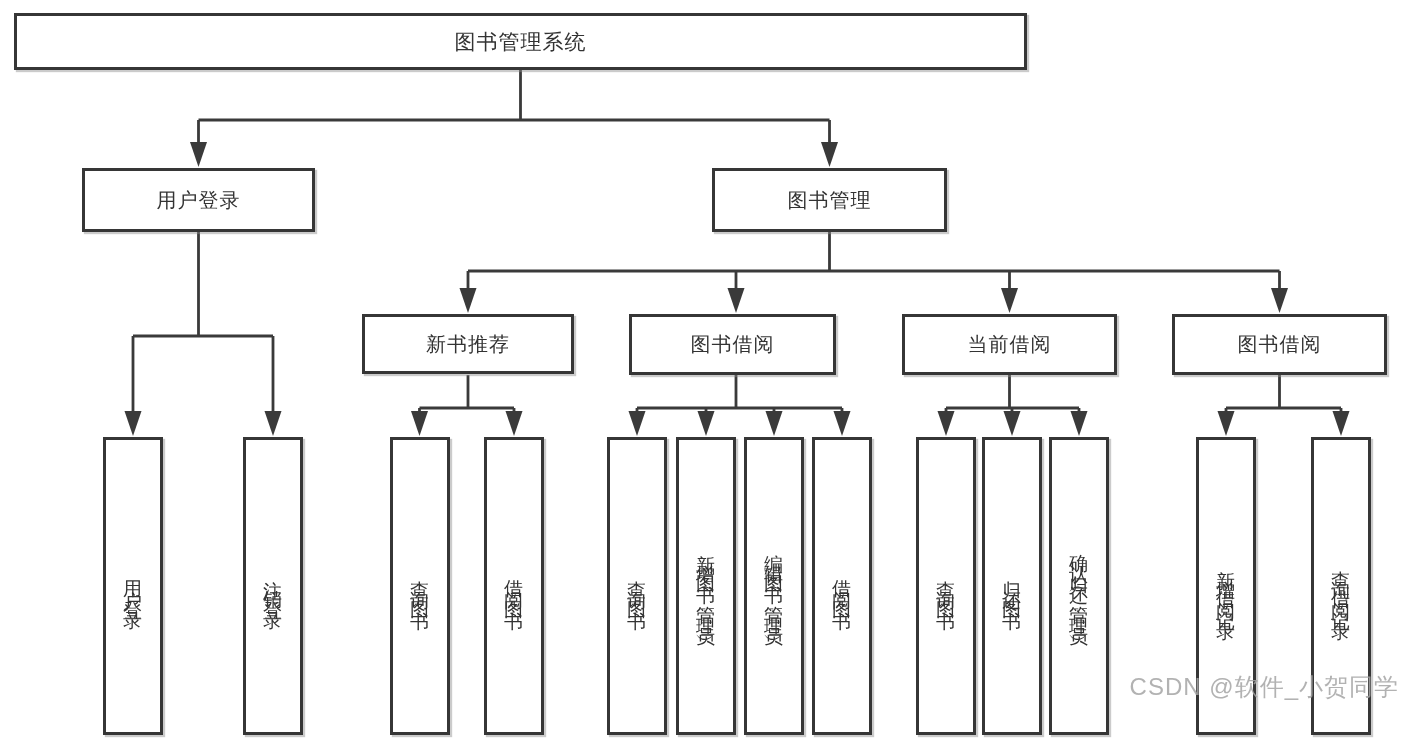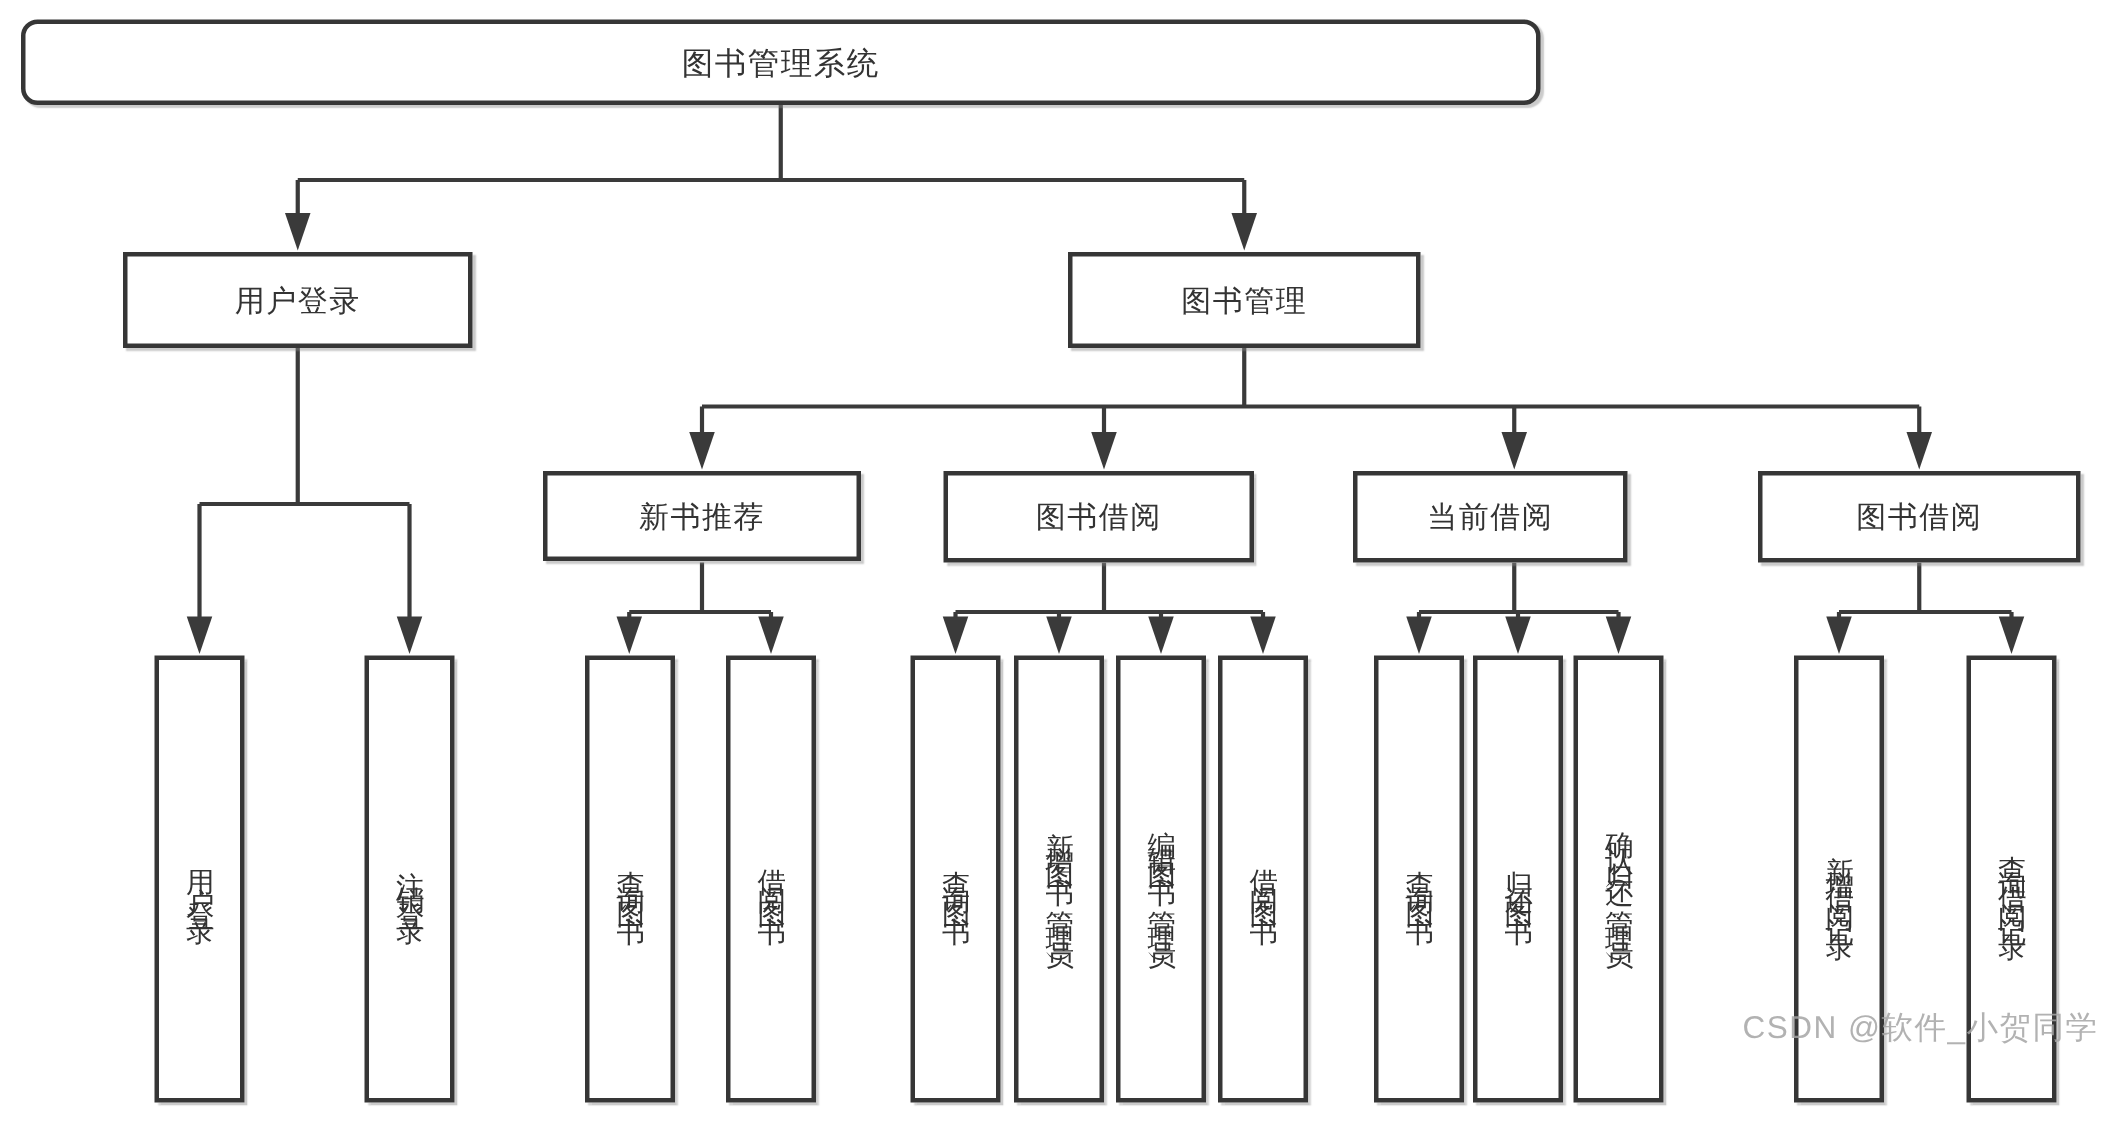--- a/index.html
+++ b/index.html
@@ -24,26 +24,26 @@
     box-sizing: border-box;
     background: #ffffff;
     border: 3px solid #363636;
     box-shadow: 2px 2px 1px rgba(140,140,140,0.45);
     display: flex;
     align-items: center;
     justify-content: center;
     color: #333333;
   }
   .hbox { font-size: 20px; letter-spacing: 1px; }
-  .root-box  { left: 14px;   top: 13px;  width: 1013px; height: 57px; font-size: 21px; border-radius: 11px; }
+  .root-box  { left: 14px;   top: 13px;  width: 1013px; height: 57px; font-size: 21px; }
   .l2-a { left: 82px;  top: 168px; width: 233px; height: 64px; }
   .l2-b { left: 712px; top: 168px; width: 235px; height: 64px; text-align: center; }
   .l3-a { left: 362px;  top: 314px; width: 212px; height: 60px; }
   .l3-b { left: 629px;  top: 314px; width: 207px; height: 61px; }
-  .l3-c { left: 902px;  top: 314px; width: 183px; height: 61px; }
+  .l3-c { left: 902px;  top: 314px; width: 215px; height: 61px; }
   .l3-d { left: 1172px; top: 314px; width: 215px; height: 61px; }
   .vbox { top: 437px; width: 60px; height: 298px; }
   .vbox .vtext {
     writing-mode: vertical-rl;
     text-orientation: mixed;
     font-size: 19px;
     line-height: 1;
     letter-spacing: 0.55em;
     color: #333333;
     white-space: nowrap;
@@ -58,21 +58,21 @@
   .leaf-8  { left: 812px;  }
   .leaf-9  { left: 916px;  }
   .leaf-10 { left: 982px;  }
   .leaf-11 { left: 1049px; }
   .leaf-12 { left: 1196px; }
   .leaf-13 { left: 1311px; }
   .watermark {
     position: absolute;
     right: 6px;
     top: 671px;
-    font-size: 21px;
+    font-size: 24px;
     color: rgba(165,165,165,0.85);
     letter-spacing: 1px;
     z-index: 5;
     pointer-events: none;
   }
 </style>
 </head>
 <body>
 
 <div id="stage">

